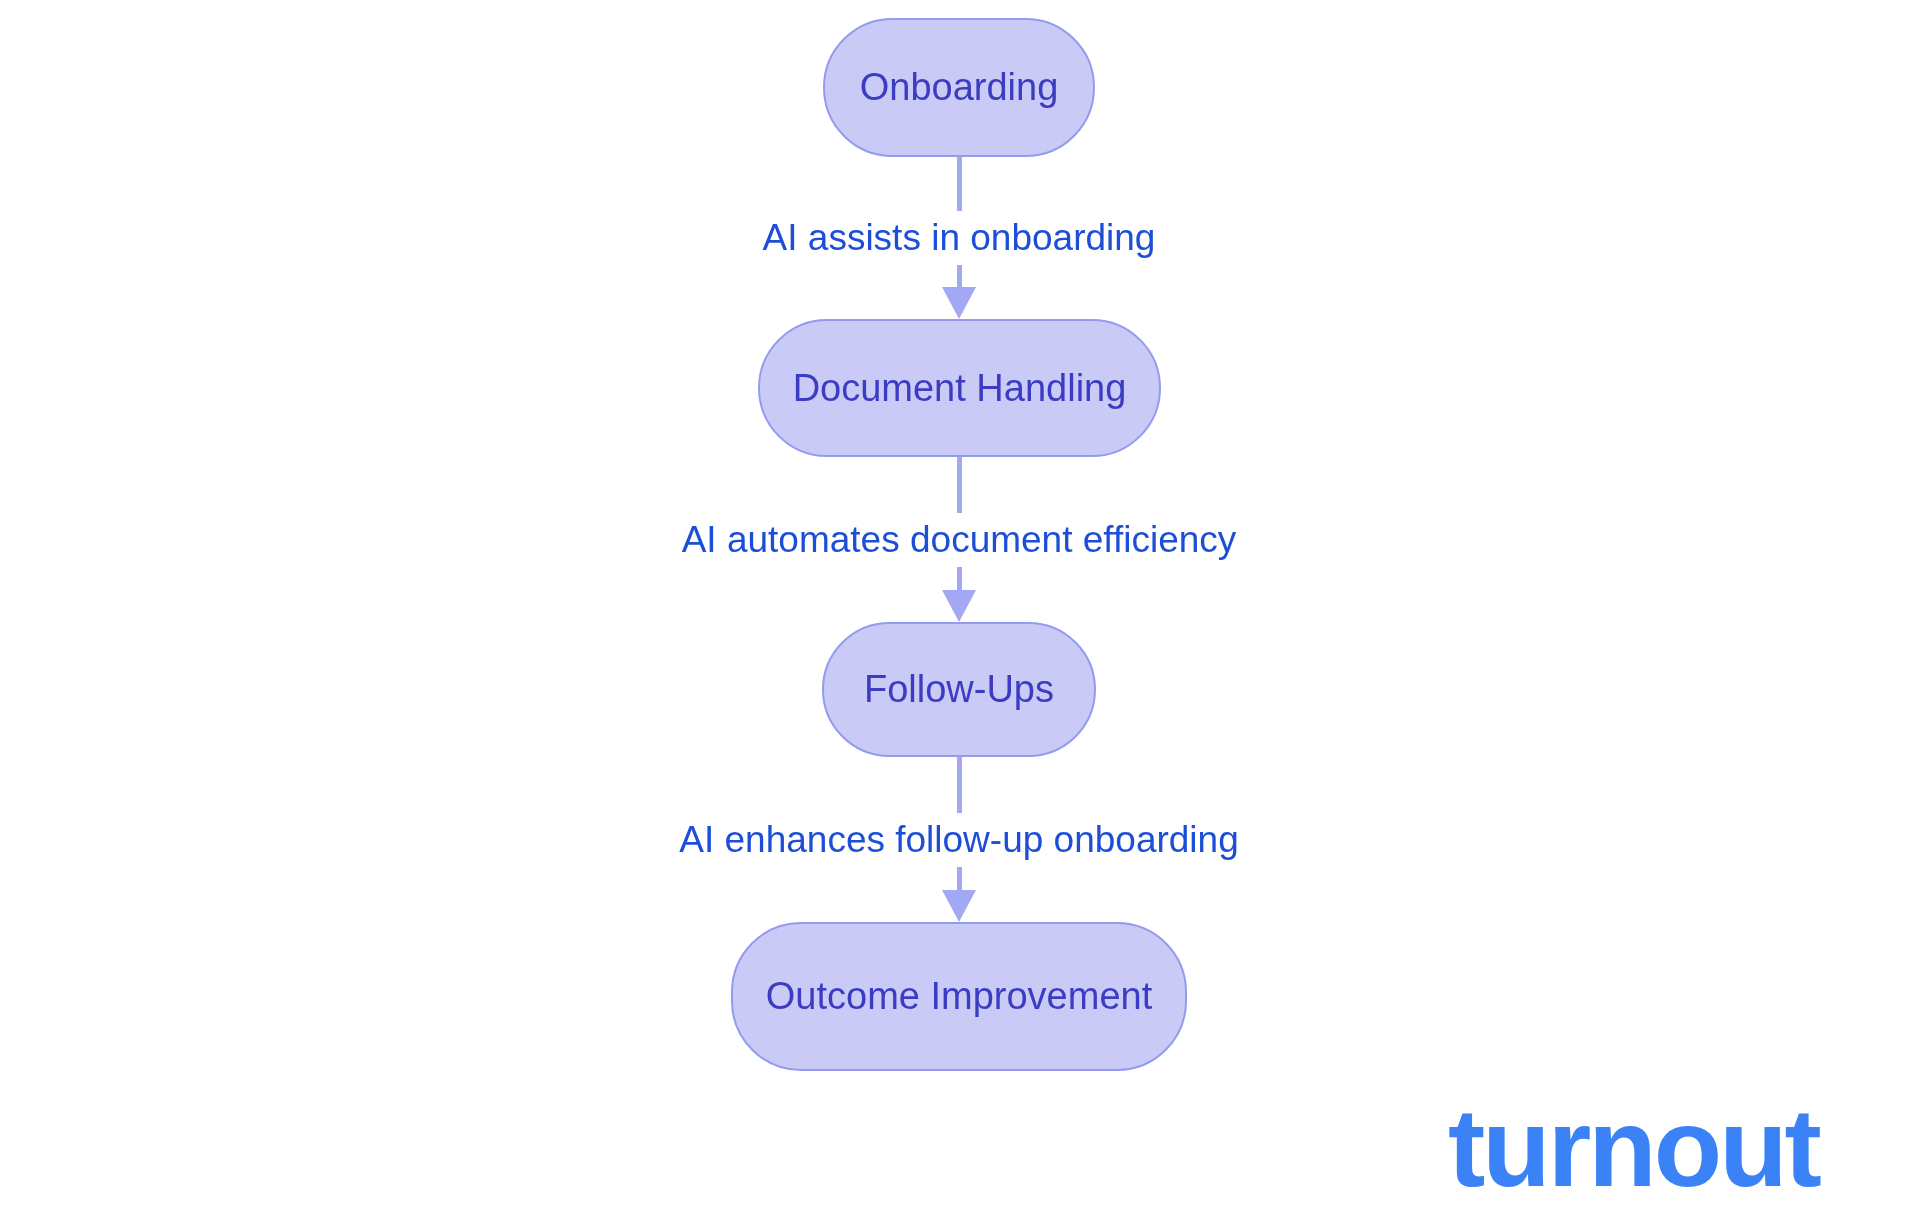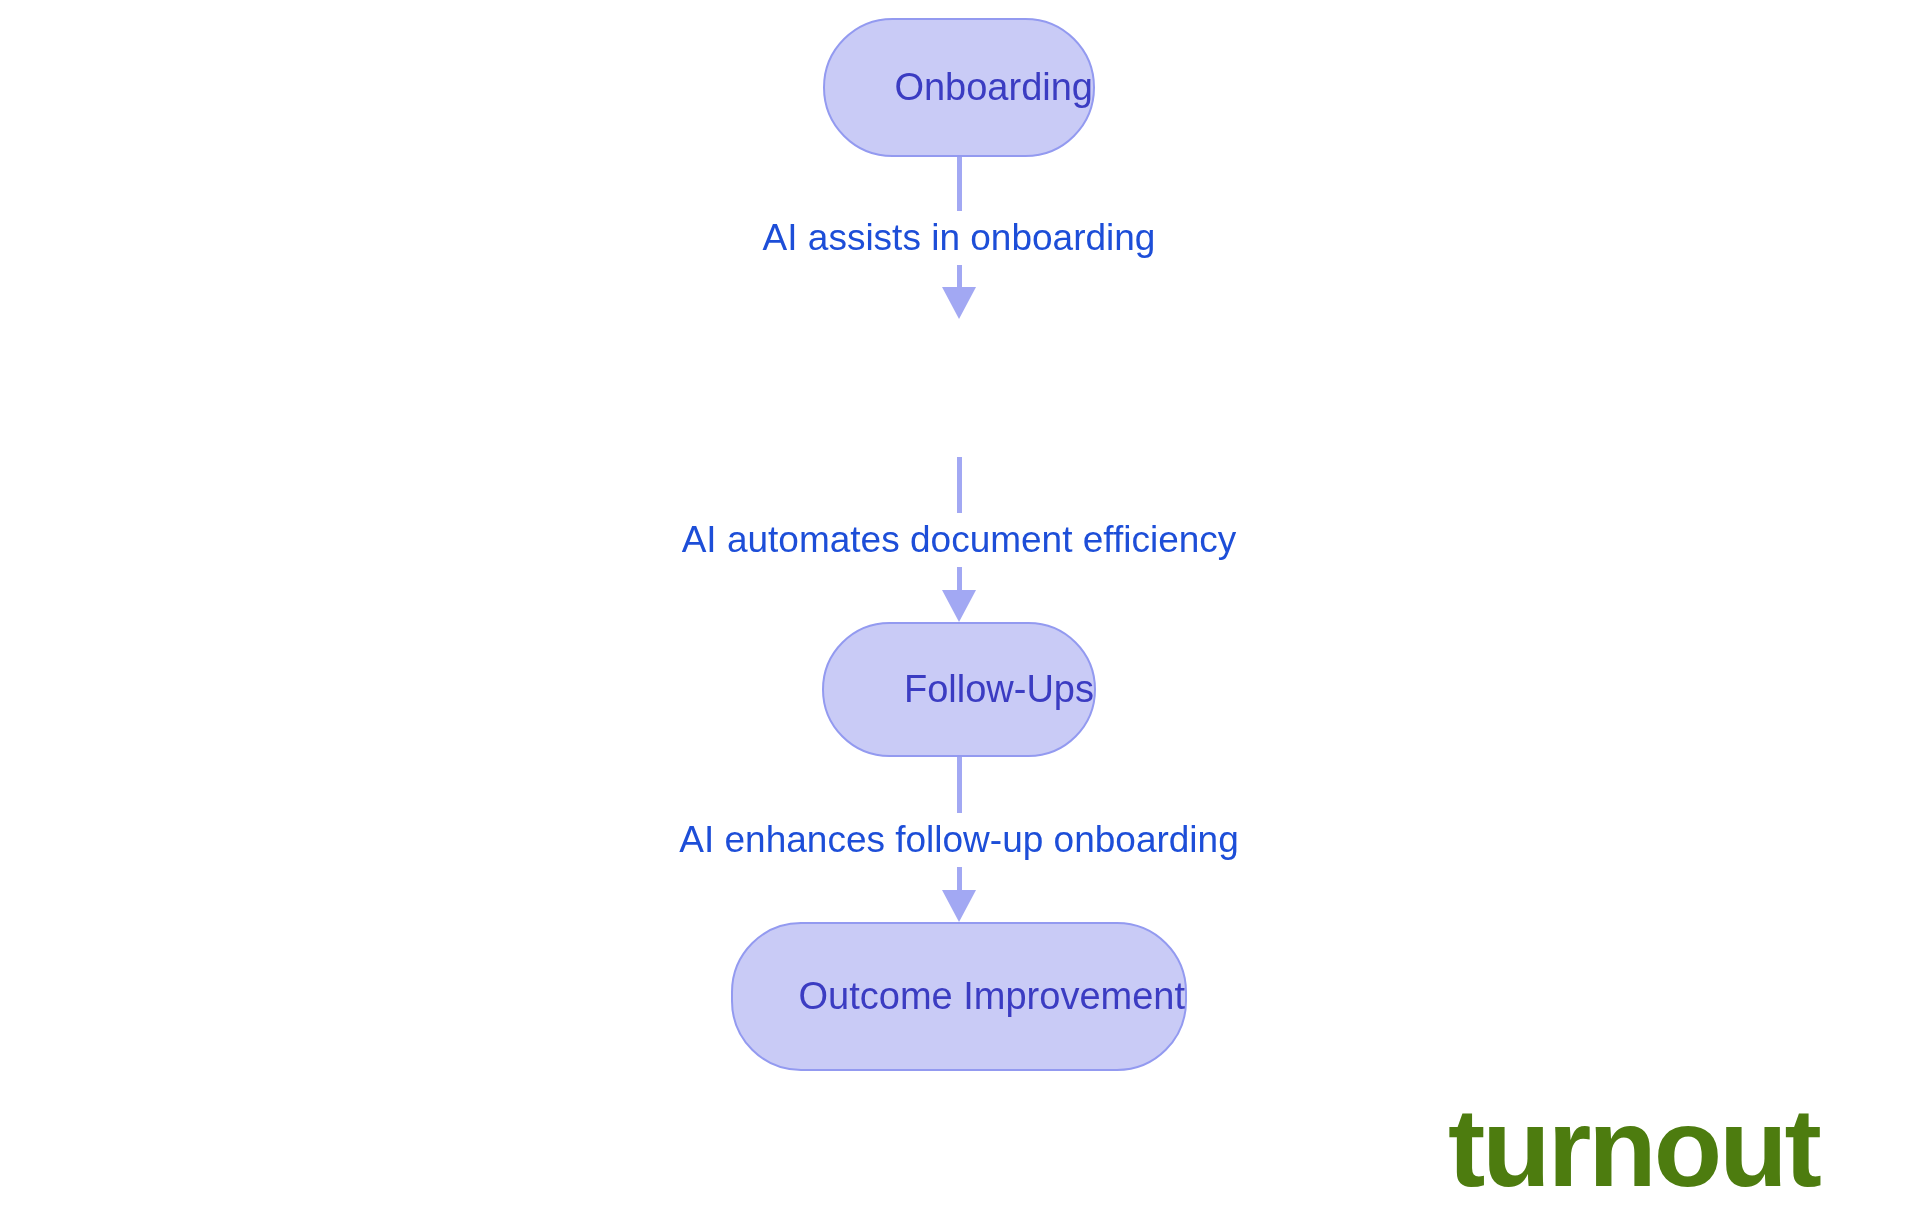--- a/index.html
+++ b/index.html
@@ -9,21 +9,21 @@
     width: 1920px;
     height: 1215px;
     background: #ffffff;
     overflow: hidden;
     font-family: "Liberation Sans", sans-serif;
   }
   .node {
     position: absolute;
     display: flex;
     align-items: center;
-    justify-content: flex-end;
+    justify-content: center;
     background: #c9cbf6;
     border: 2px solid #939af0;
     border-radius: 70px;
     color: #3b3cc2;
     font-size: 38px;
     text-align: center;
     white-space: nowrap;
   }
   .node-onboarding          { left: 823px; top: 18px;  width: 272px; height: 139px; }
   .node-document-handling   { left: 758px; top: 319px; width: 403px; height: 138px; }
@@ -64,40 +64,43 @@
     color: #1d4ed8;
     font-size: 37px;
   }
   .logo {
     position: absolute;
     left: 1448px;
     top: 1092px;
     font-size: 112px;
     font-weight: bold;
     letter-spacing: -3px;
-    color: #4d7c0f;
+    color: #3b82f6;
     line-height: 1;
     white-space: nowrap;
   }
 </style>
 </head>
 <body>
 
 <div class="canvas">
 
   <div class="node node-onboarding">
     <span>Onboarding</span>
   </div>
 
   <div class="edge edge-1">
     <div class="line"></div>
     <div class="arrowhead"></div>
     <div class="edge-label">AI assists in onboarding</div>
   </div>
 
+  <div class="node node-document-handling">
+    <span>Document Handling</span>
+  </div>
 
   <div class="edge edge-2">
     <div class="line"></div>
     <div class="arrowhead"></div>
     <div class="edge-label">AI automates document efficiency</div>
   </div>
 
   <div class="node node-follow-ups">
     <span>Follow-Ups</span>
   </div>

